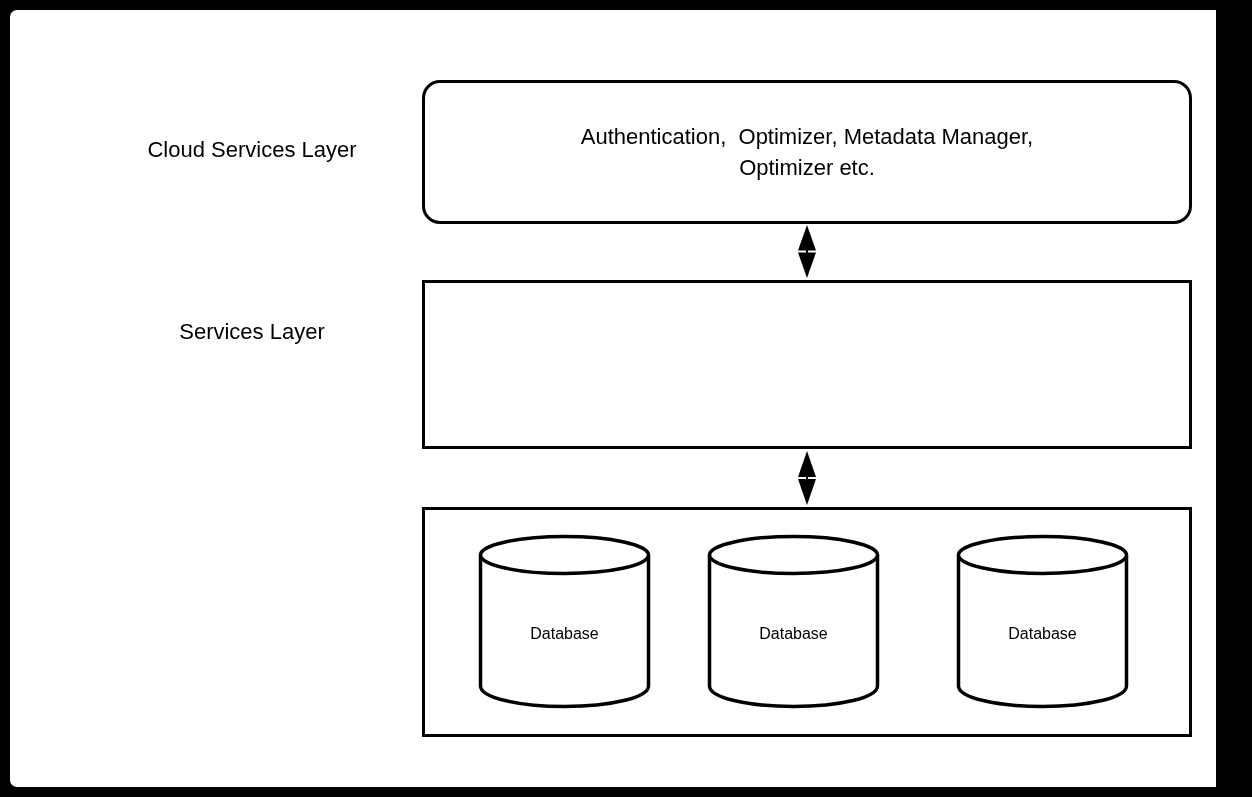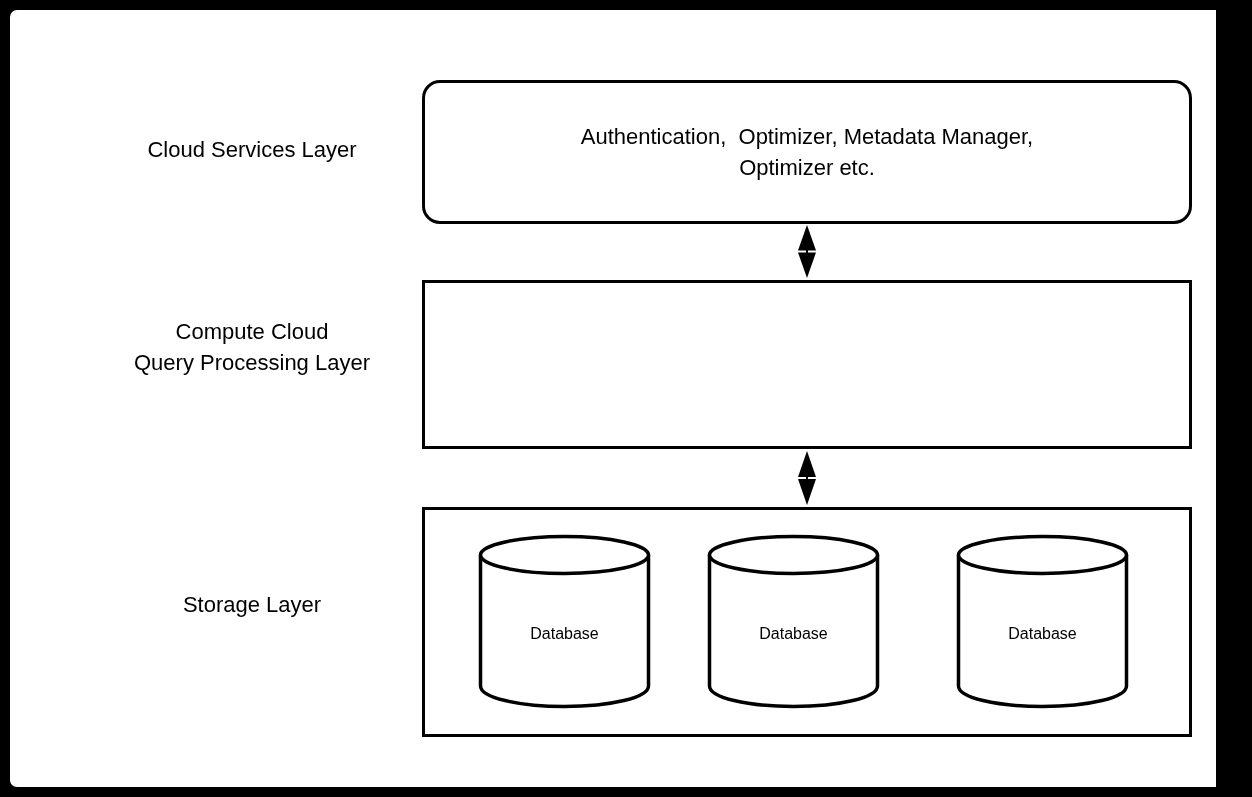--- a/index.html
+++ b/index.html
@@ -123,27 +123,23 @@
 <body>
 
 <div class="canvas">
   <div class="sheet">
 
     <div class="side-label label-cloud">
       <div class="pre">Cloud Services Layer</div>
     </div>
 
     <div class="side-label label-compute">
-      <div class="pre">Compute Cloud</div>
-      <div class="pre">Query Processing Layer</div>
+      <div class="pre">Services Layer</div>
     </div>
 
-    <div class="side-label label-storage">
-      <div class="pre">Storage Layer</div>
-    </div>
 
     <div class="layer-box cloud-box">
       <div class="boxtext-line">Authentication,  Optimizer, Metadata Manager,</div>
       <div class="boxtext-line">Optimizer etc.</div>
     </div>
 
     <div class="arrow arrow-1">
       <svg viewBox="0 0 24 56" preserveAspectRatio="none">
         <polygon points="12,1 21,27 3,27" fill="#000000"></polygon>
         <polygon points="12,55 21,29 3,29" fill="#000000"></polygon>

